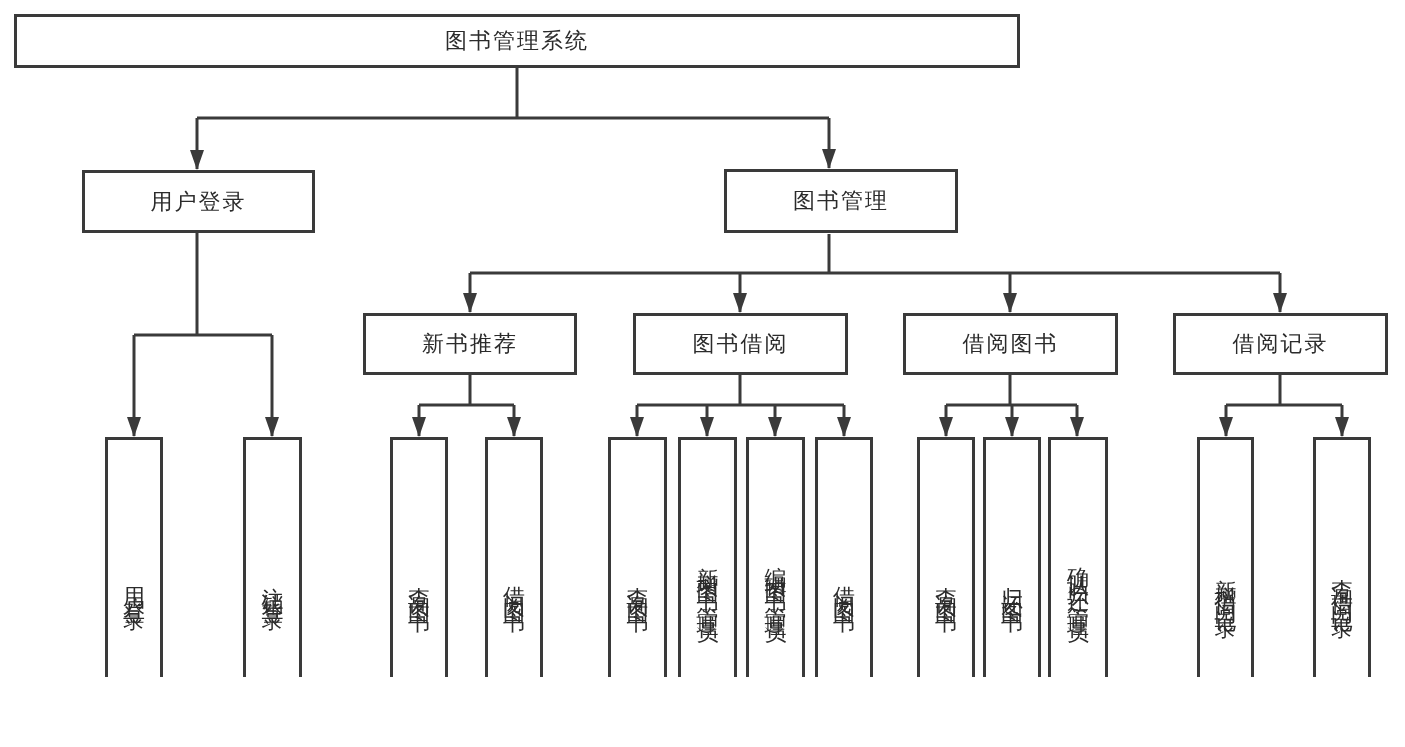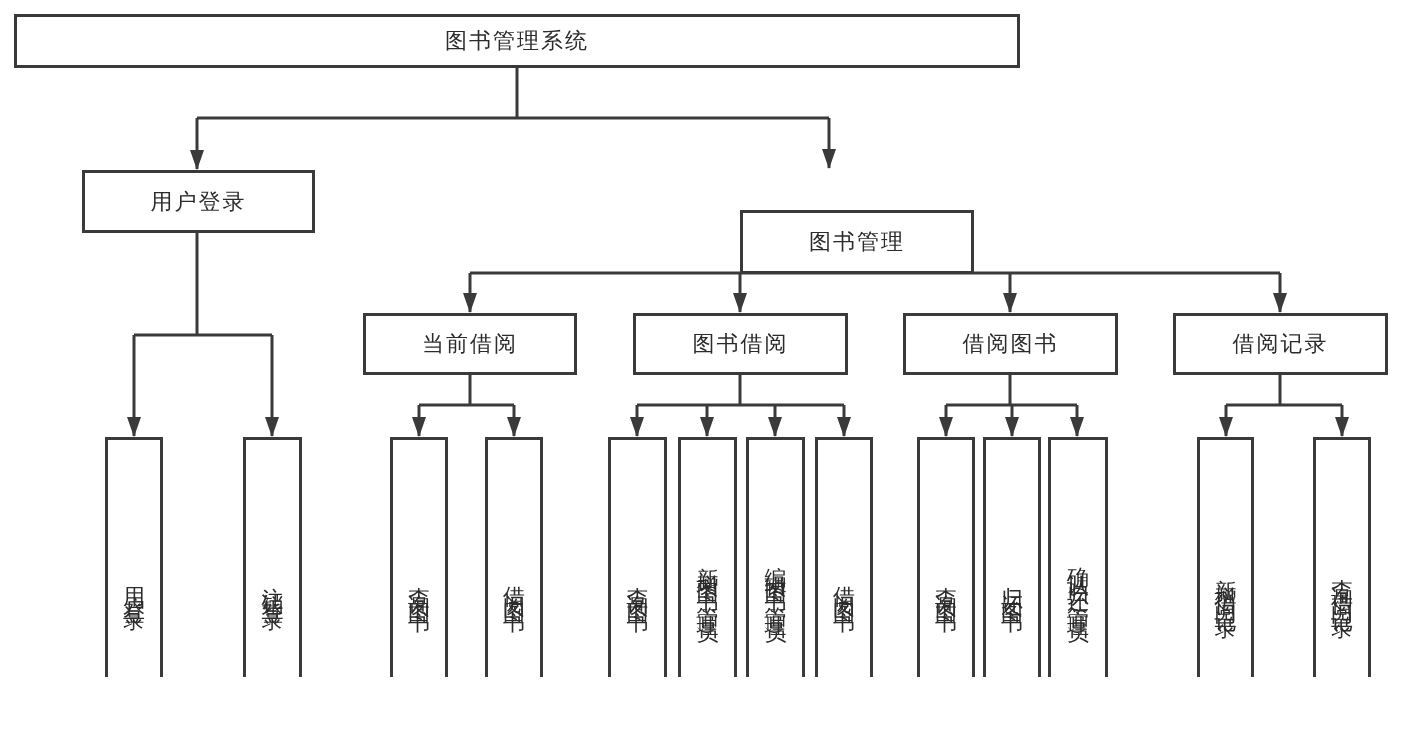--- a/index.html
+++ b/index.html
@@ -104,26 +104,26 @@
     </g>
   </svg>
 
   <div class="node" style="left:14px; top:14px; width:1006px; height:54px;">
     <span>图书管理系统</span>
   </div>
 
   <div class="node" style="left:82px; top:170px; width:233px; height:63px;">
     <span>用户登录</span>
   </div>
-  <div class="node" style="left:740px; top:169px; width:234px; height:64px;margin-top:41px;">
+  <div class="node" style="left:724px; top:169px; width:234px; height:64px;">
     <span>图书管理</span>
   </div>
 
   <div class="node" style="left:363px; top:313px; width:214px; height:62px;">
-    <span>当前借阅</span>
+    <span>新书推荐</span>
   </div>
   <div class="node" style="left:633px; top:313px; width:215px; height:62px;">
     <span>图书借阅</span>
   </div>
   <div class="node" style="left:903px; top:313px; width:215px; height:62px;">
     <span>借阅图书</span>
   </div>
   <div class="node" style="left:1173px; top:313px; width:215px; height:62px;">
     <span>借阅记录</span>
   </div>

